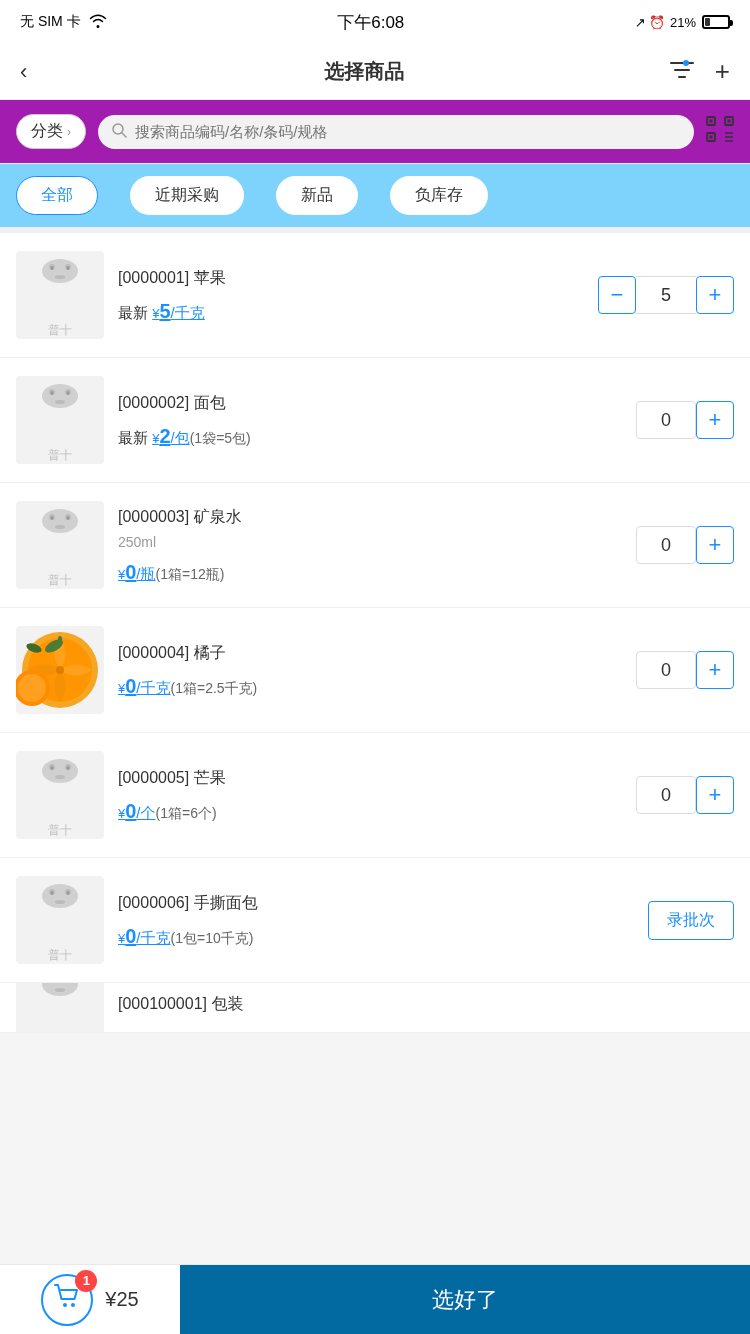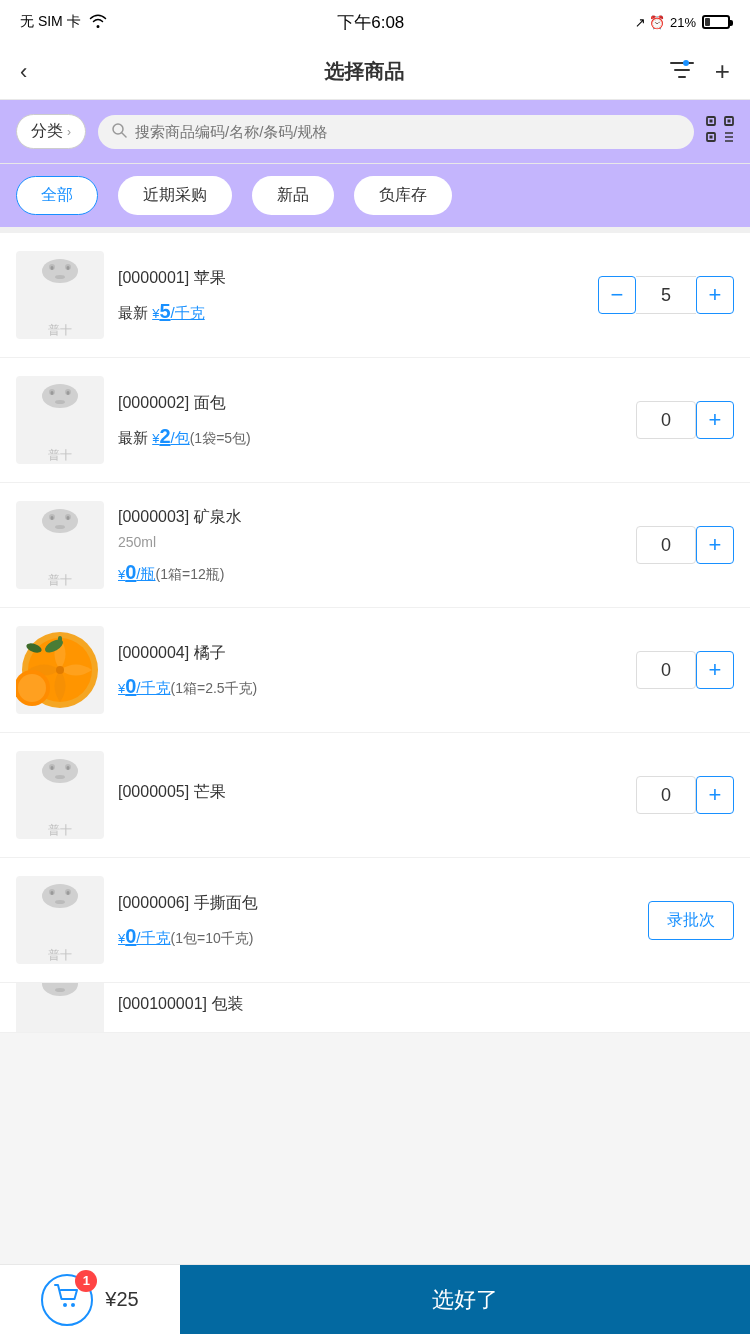--- a/index.html
+++ b/index.html
@@ -76,21 +76,21 @@
       gap: 20px;
     }
     .nav-add-icon {
       font-size: 26px;
       color: #333;
       cursor: pointer;
     }
 
     
     .search-area {
-      background: #c4b5fd;
+      background: #a21caf;
       padding: 14px 16px;
       display: flex;
       align-items: center;
       gap: 12px;
       border-bottom: 1px solid #e8e8e8;
     }
     .category-btn {
       display: flex;
       align-items: center;
       border: 1px solid #ccc;
@@ -126,24 +126,24 @@
       outline: none;
     }
     .scan-icon {
       font-size: 22px;
       color: #333;
       cursor: pointer;
     }
 
     
     .filter-tabs {
-      background: #c4b5fd;
+      background: #7dd3fc;
       display: flex;
       padding: 12px 16px;
-      gap: 20px;
+      gap: 32px;
       border-bottom: 6px solid #f0f0f0;
       align-items: flex-end;
     }
     .filter-tab {
       padding: 8px 24px;
       border-radius: 22px;
       font-size: 16px;
       cursor: pointer;
       border: 1px solid transparent;
     }
@@ -571,20 +571,23 @@
             <ellipse cx="14" cy="17" rx="1.5" ry="2" fill="#999"></ellipse>
             <ellipse cx="30" cy="17" rx="1.5" ry="2" fill="#999"></ellipse>
             <ellipse cx="22" cy="26" rx="5" ry="2" fill="#bbb"></ellipse>
           </svg>
         </span>
         <span class="owl-text">普十</span>
       </div>
     </div>
     <div class="product-info">
       <div class="product-name">[0000005] 芒果</div>
+      <div class="product-price">
+        <span class="price-unit">¥</span><span class="price-value">0</span><span class="price-unit-text">/个</span><span class="price-pack">(1箱=6个)</span>
+      </div>
     </div>
     <div class="quantity-control">
       <input class="qty-zero-input" type="text" value="0" style="">
       <button class="qty-plus-only">+</button>
     </div>
   </div>
 
   <div class="product-item">
     <div class="product-image">
       <div class="owl-placeholder">

